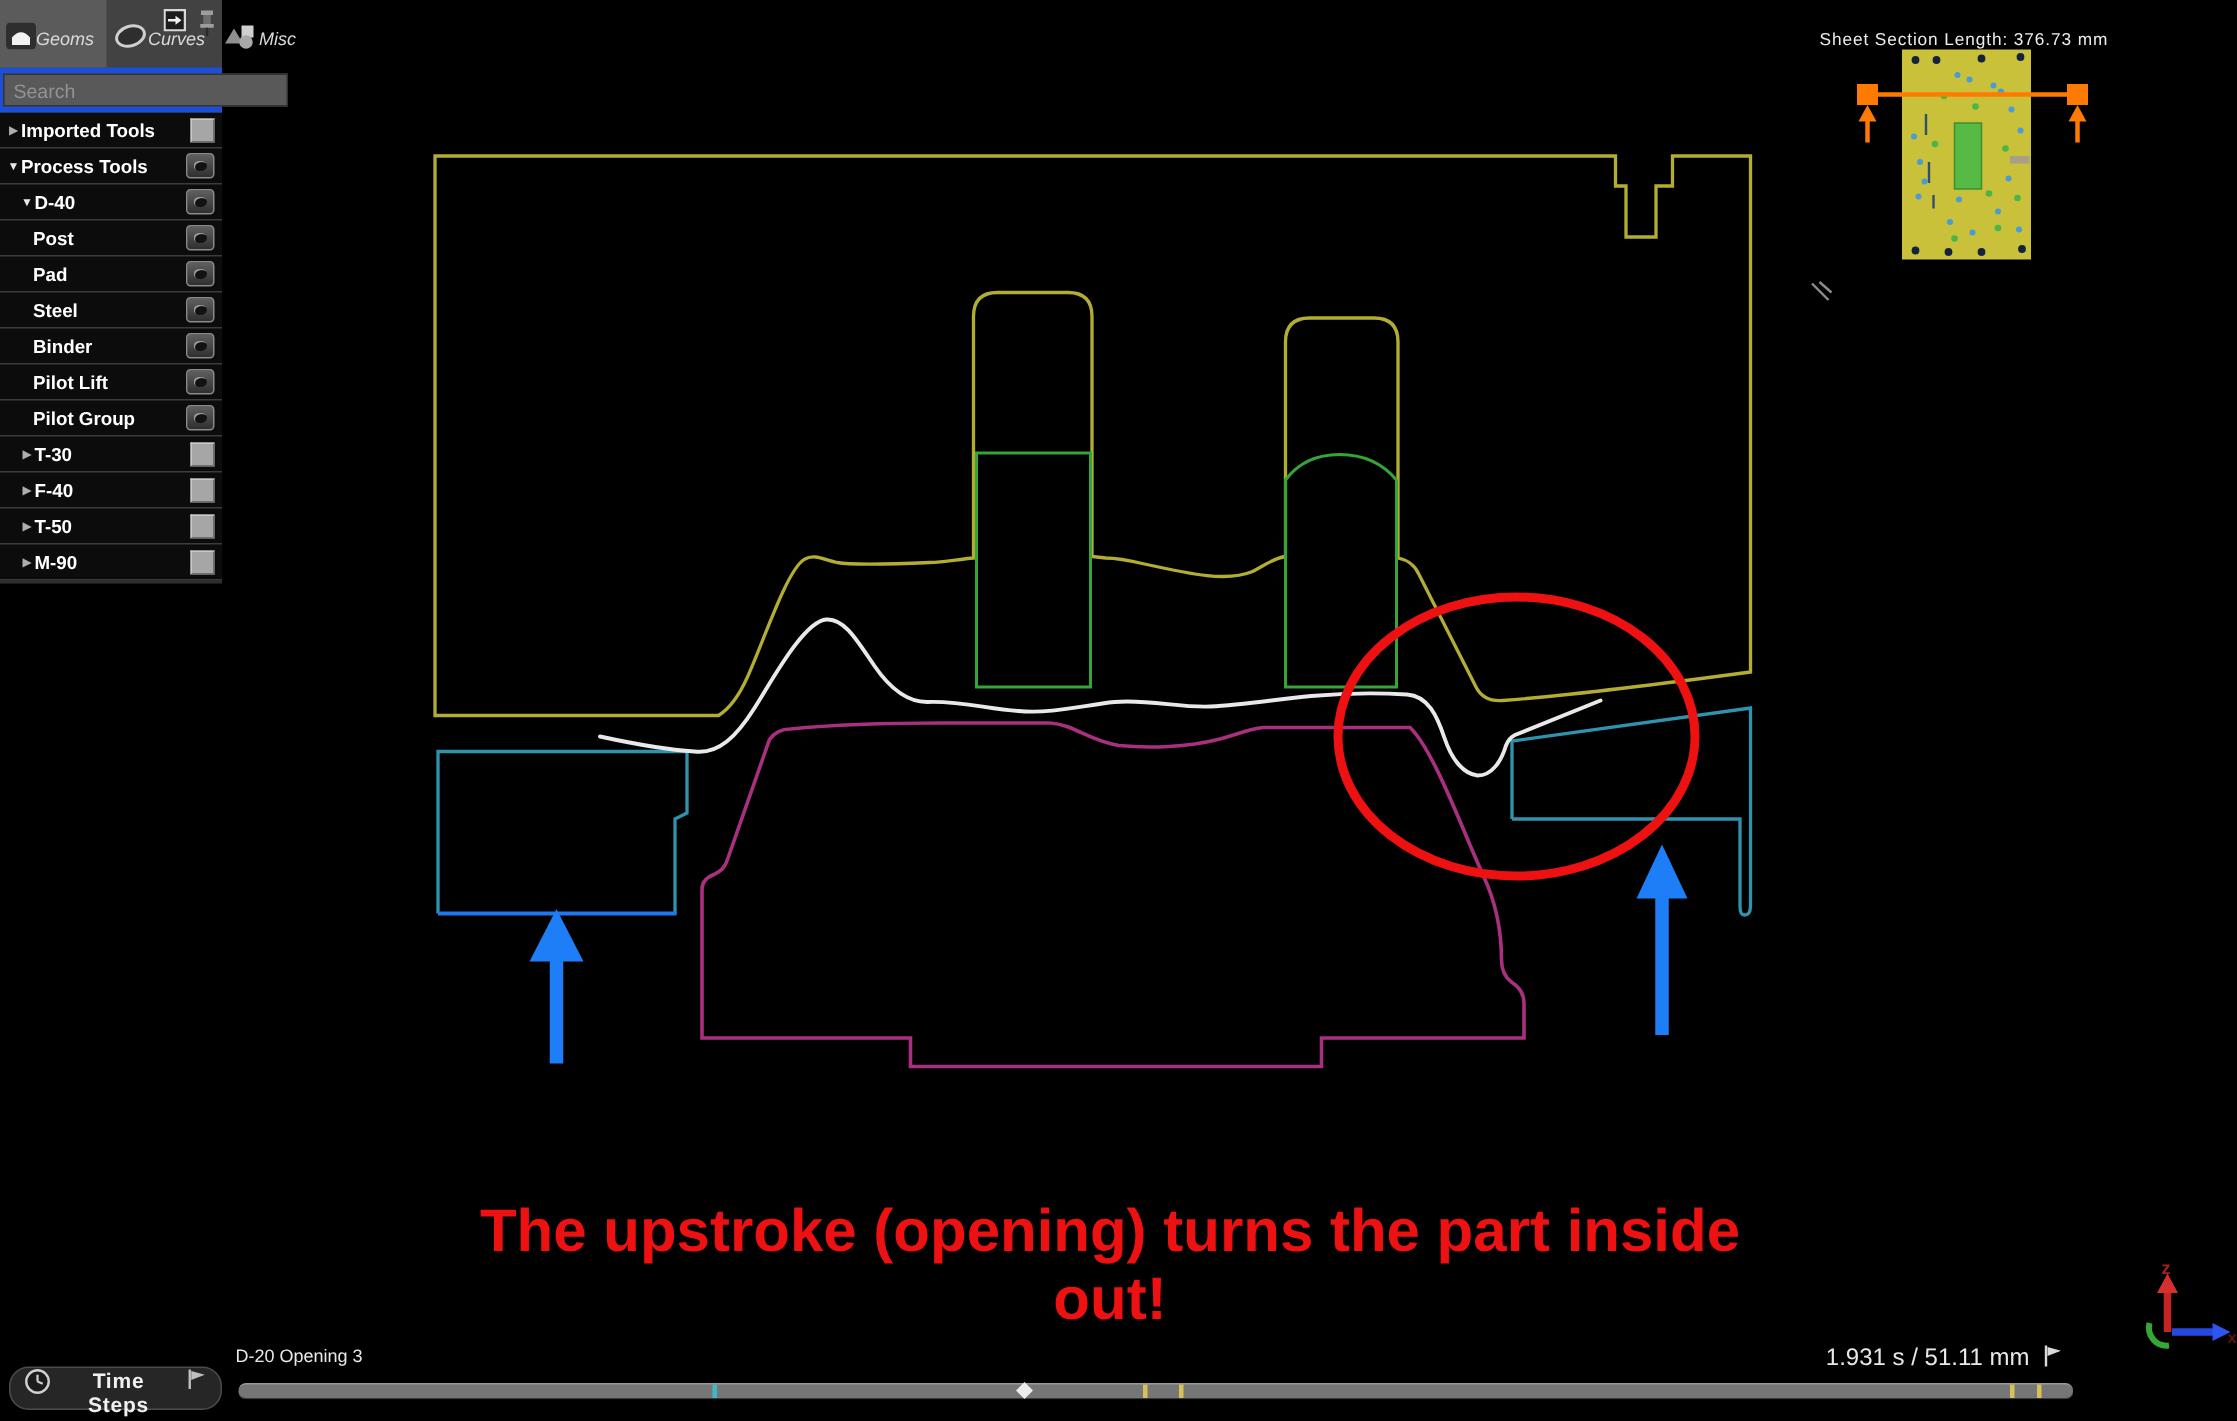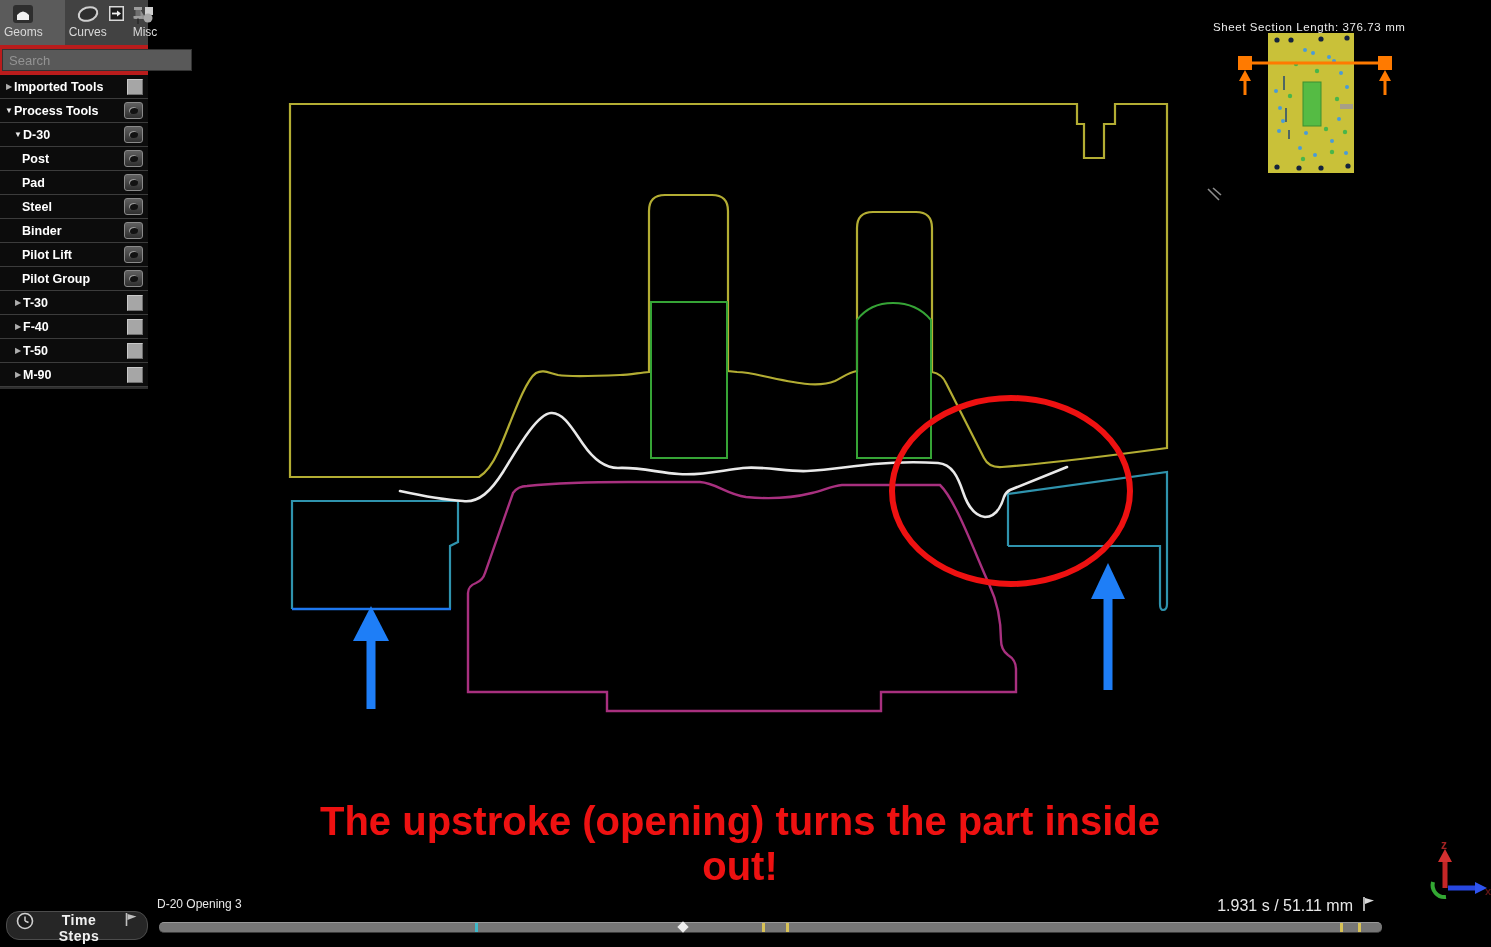--- a/index.html
+++ b/index.html
@@ -4,26 +4,26 @@
 <style>
   html,body{margin:0;padding:0;background:#000;}
   body{width:1491px;height:947px;position:relative;overflow:hidden;
        font-family:"Liberation Sans",sans-serif;-webkit-font-smoothing:antialiased;}
   
   #cad-svg{position:absolute;left:0;top:0;z-index:1;}
   
   .left-panel{position:absolute;left:0;top:0;width:148px;z-index:5;}
   .toolbar{background:#424242;height:75px;position:relative;}
   .tabs-row{display:flex;height:45px;align-items:stretch;position:relative;}
-  .tab{display:flex;flex-direction:column;align-items:center;justify-content:flex-start;
-       padding:5px 22px 2px 4px;cursor:default;}
+  .tab{display:flex;flex-direction:row;align-items:center;justify-content:flex-start;
+       padding:5px 8px 2px 4px;cursor:default;font-style:italic;}
   .tab.selected{background:#5b5b5b;}
   .tab .tab-label{font-size:12px;color:#d9d9d9;margin-top:3px;line-height:12px;}
   .mini-icons{position:absolute;right:4px;top:6px;display:flex;gap:8px;align-items:flex-start;}
-  .search-row{height:30px;background:#b91c1c;display:flex;align-items:center;padding:0 2px;box-sizing:border-box;}
+  .search-row{height:30px;background:#1d4ed8;display:flex;align-items:center;padding:0 2px;box-sizing:border-box;}
   .search-input{flex:1;height:22px;background:#595959;border:1px solid #333;color:#e5e5e5;
       font-size:13px;padding:0 6px;box-sizing:border-box;font-family:"Liberation Sans",sans-serif;}
   .search-input::placeholder{color:#939393;}
   
   .tree{background:#0c0c0c;border-bottom:2px solid #2e2e2e;}
   .tree-row{display:flex;align-items:center;height:23px;border-bottom:1px solid #3c3c3c;
       position:relative;padding-right:5px;}
   .tree-row .arrow{font-size:8px;width:10px;flex:0 0 10px;text-align:center;}
   .arrow.expanded{color:#e8e8e8;}
   .arrow.collapsed{color:#aeaeae;}
@@ -229,21 +229,21 @@
       </div>
       <div class="tree-row lvl0">
         <span class="arrow expanded">▼</span>
         <span class="tlabel">Process Tools</span>
         <span class="eye-btn">
           <span class="pupil"></span>
         </span>
       </div>
       <div class="tree-row lvl1">
         <span class="arrow expanded">▼</span>
-        <span class="tlabel">D-30</span>
+        <span class="tlabel">D-40</span>
         <span class="eye-btn">
           <span class="pupil"></span>
         </span>
       </div>
       <div class="tree-row lvl2">
         <span class="tlabel">Post</span>
         <span class="eye-btn">
           <span class="pupil"></span>
         </span>
       </div>

